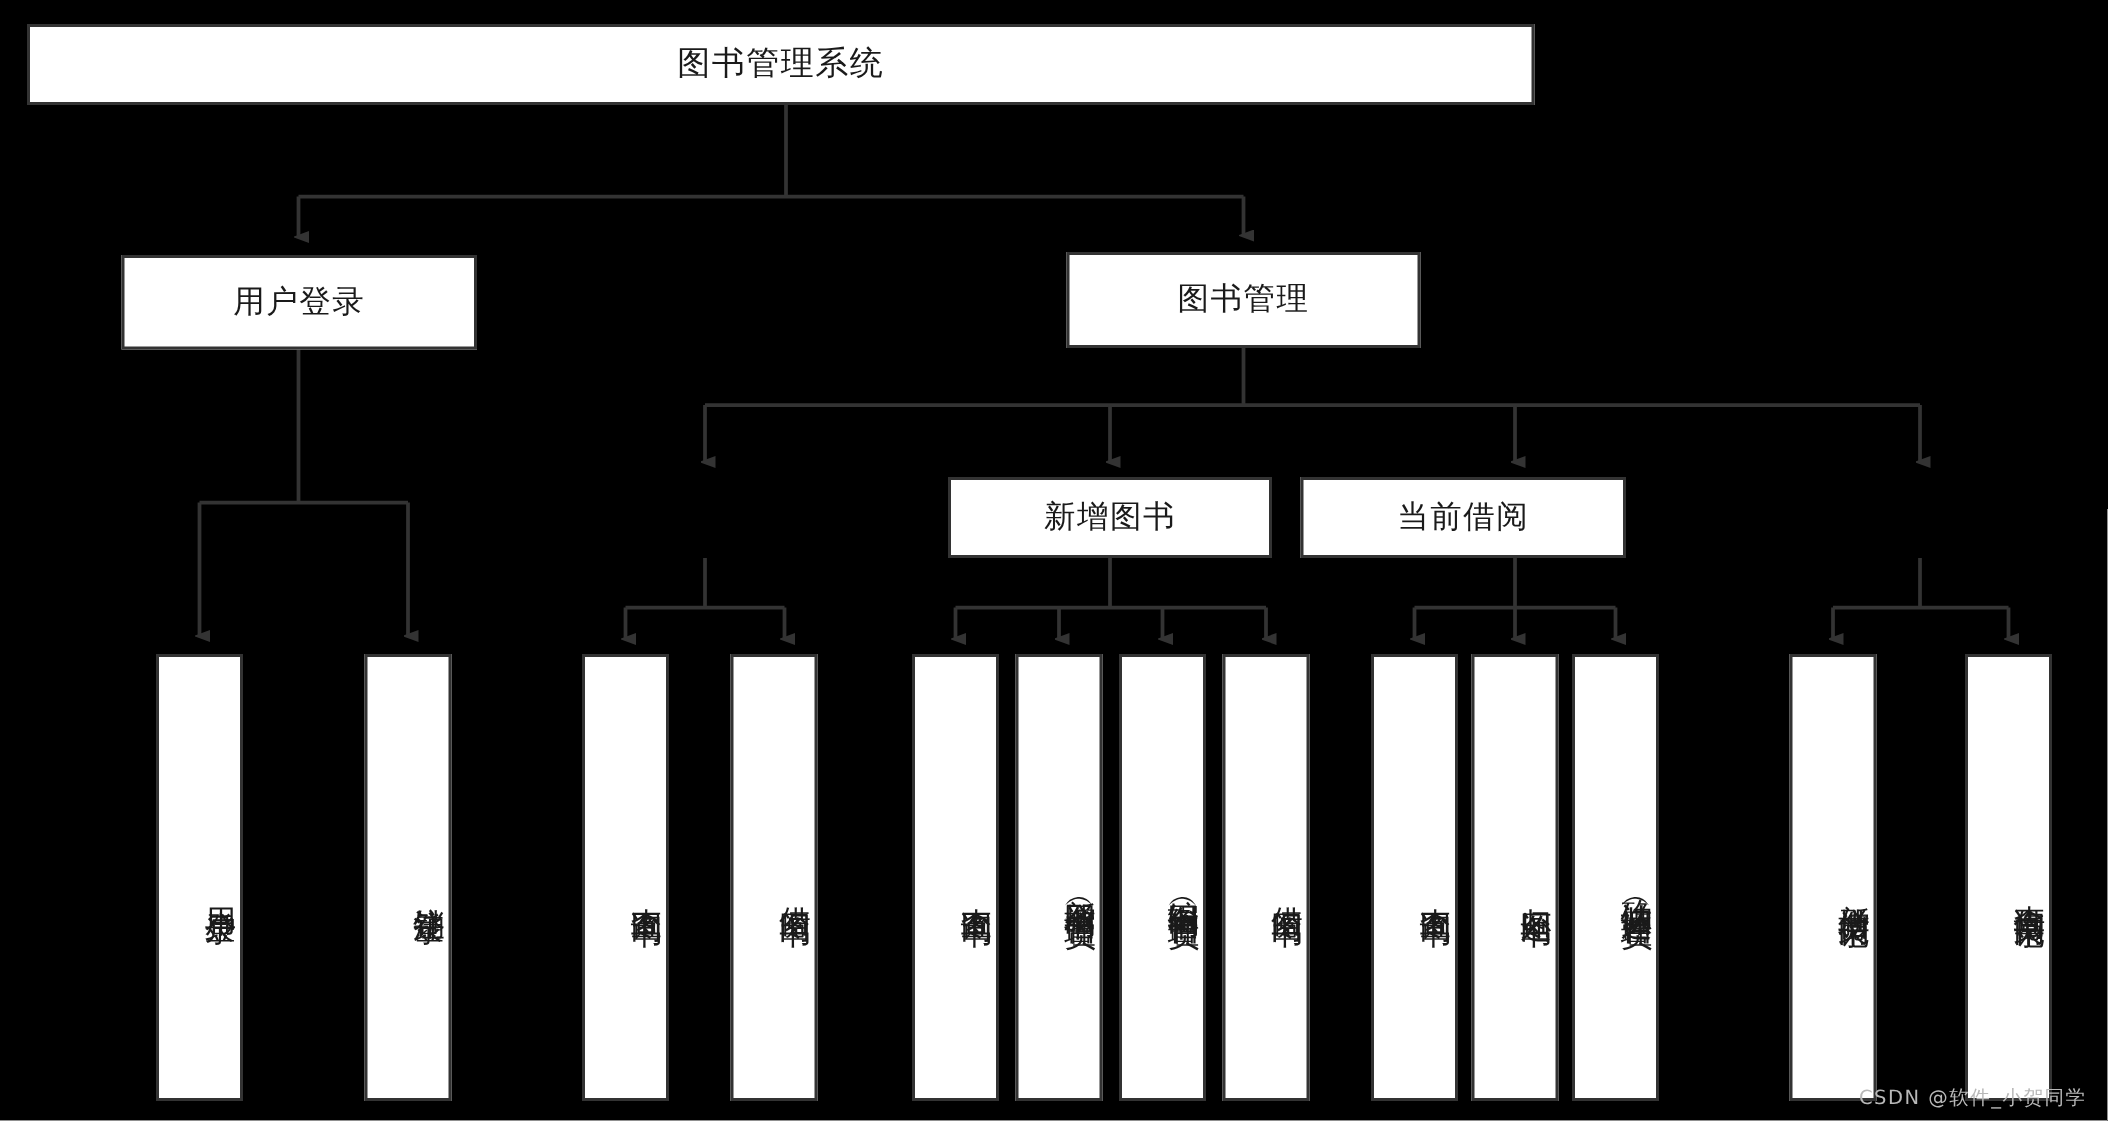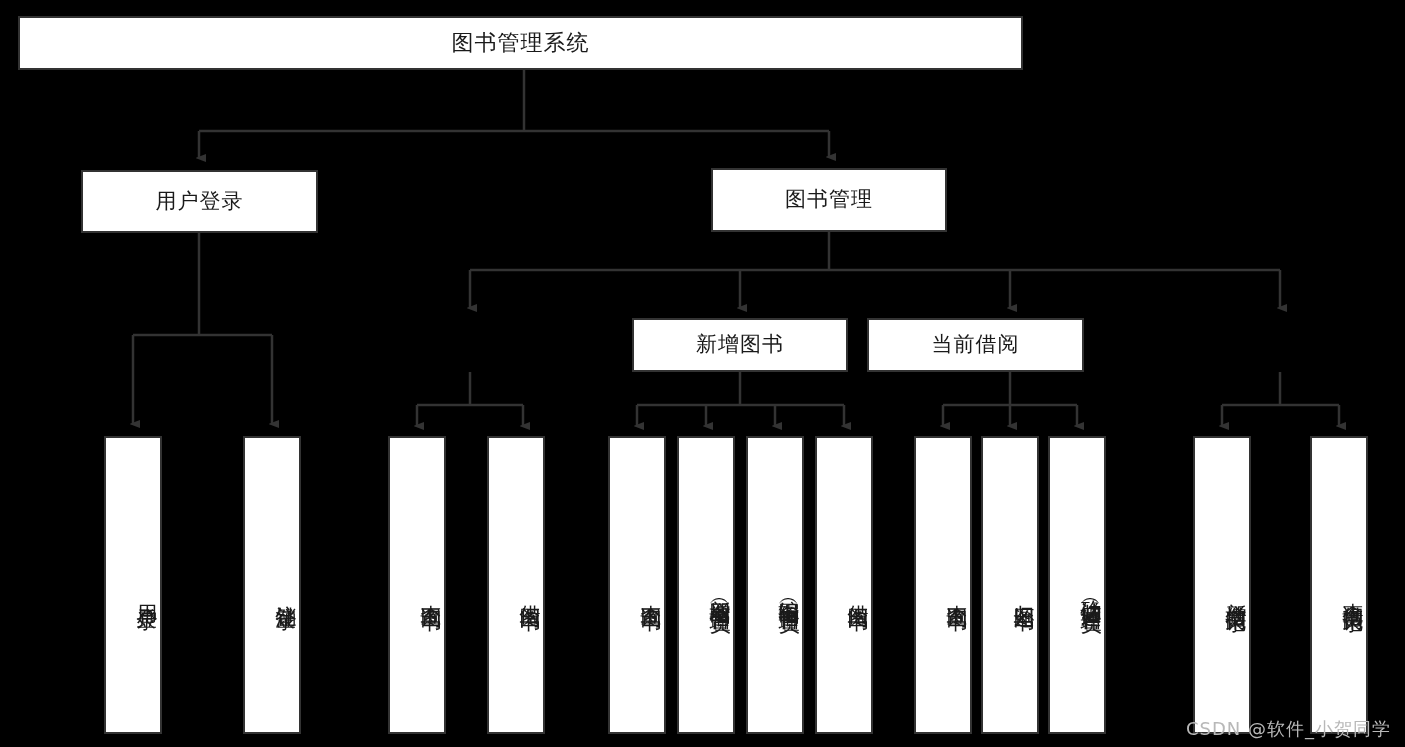--- a/index.html
+++ b/index.html
@@ -5,21 +5,21 @@
   html,body{margin:0;padding:0;background:#ffffff;}
   body{font-family:"DejaVu Sans","Liberation Sans",sans-serif;}
   #canvas{position:relative;width:1405px;height:747px;background:#000000;overflow:hidden;}
   svg.wires{position:absolute;left:0;top:0;width:1405px;height:747px;pointer-events:none;}
   .node{position:absolute;box-sizing:border-box;border:2px solid #333333;background:#ffffff;
         display:flex;align-items:center;justify-content:center;text-align:center;color:#1a1a1a;}
   .node.h{font-size:21px;line-height:1.2;letter-spacing:1px;}
   .node.root{font-size:22px;}
   .node.v{writing-mode:vertical-rl;text-orientation:upright;font-size:21px;line-height:1.25;
           letter-spacing:2px;padding-top:14px;align-items:flex-start;justify-content:center;}
-  .watermark{position:absolute;right:14px;bottom:6px;font-size:18px;color:#b8b8b8;
+  .watermark{position:absolute;right:14px;bottom:6px;font-size:13px;color:#b8b8b8;
              letter-spacing:1px;white-space:nowrap;}
 </style>
 </head>
 <body>
 
 <div id="canvas">
 
   <svg class="wires" viewBox="0 0 1405 747" xmlns="http://www.w3.org/2000/svg">
     <defs>
       <marker id="arr" markerWidth="10" markerHeight="10" refX="4" refY="7" orient="auto" markerUnits="userSpaceOnUse">

